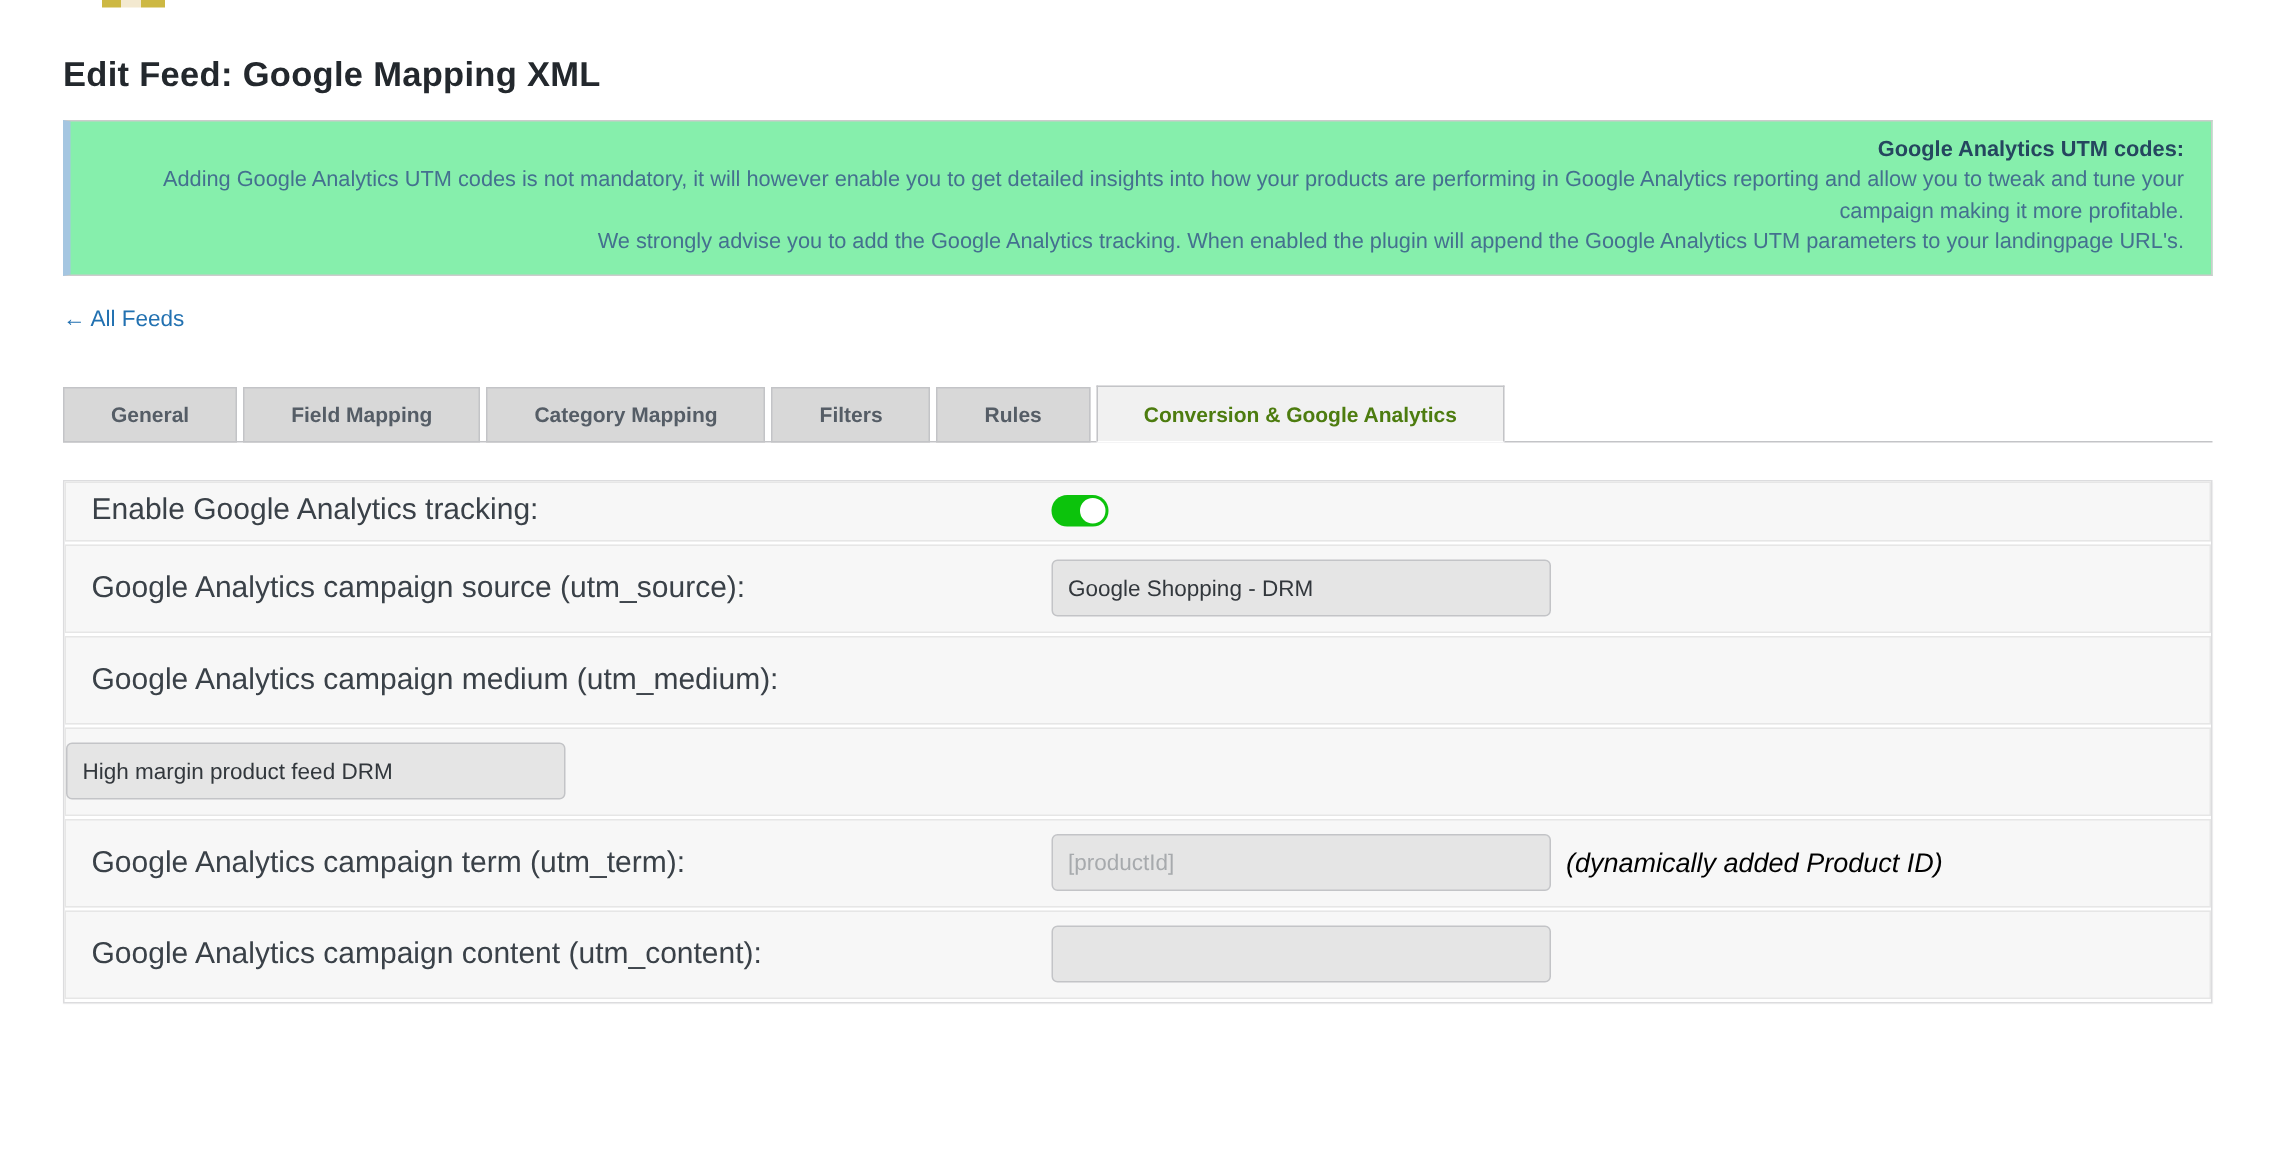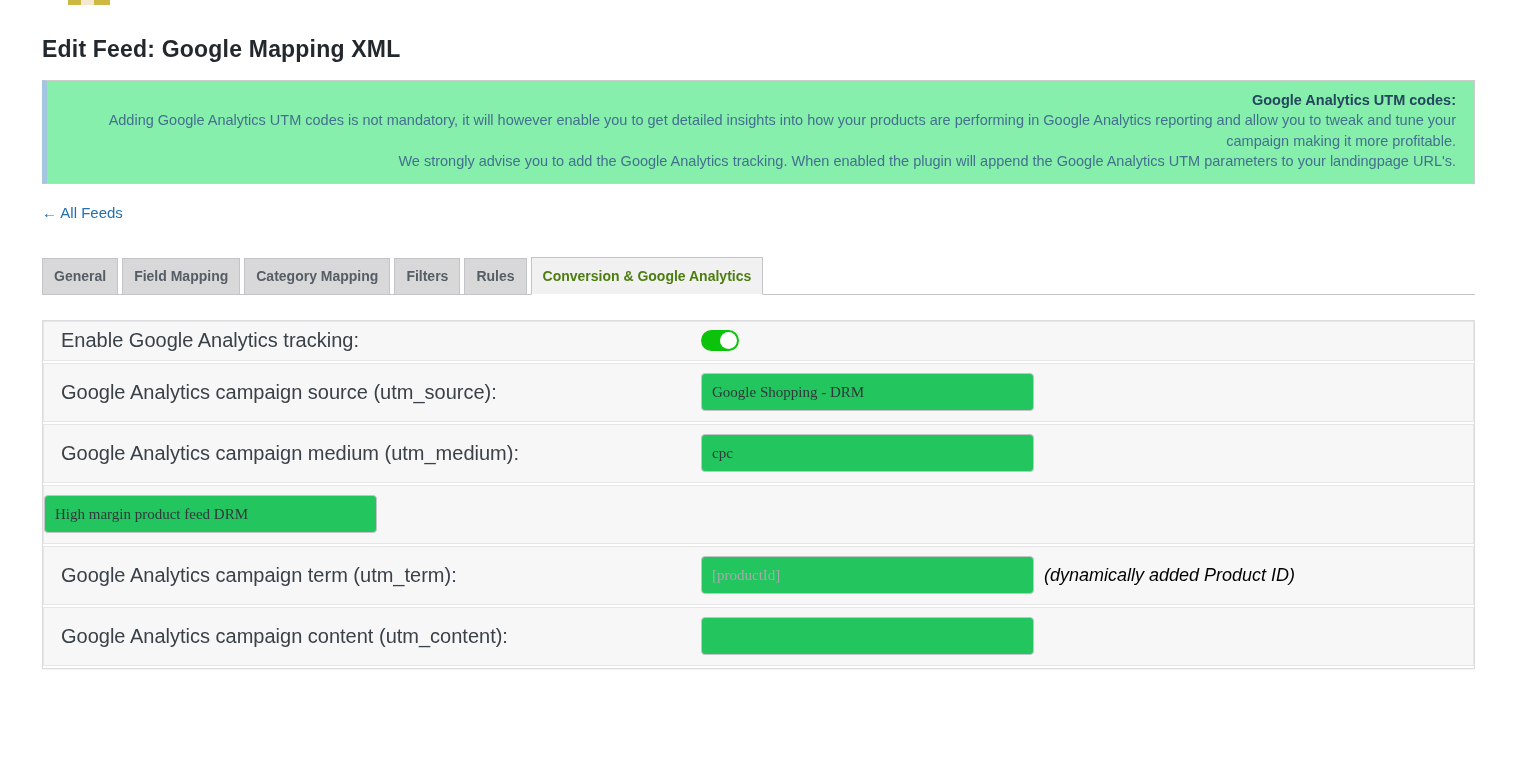--- a/index.html
+++ b/index.html
@@ -23,21 +23,21 @@
   .notice .notice-heading{font-weight:bold;color:#25465f;font-size:14.5px;line-height:20px;}
   .notice .notice-line{color:#44708f;font-size:14.5px;line-height:20.5px;}
   .back-link{
     display:inline-block;margin-top:20px;color:#2271b1;font-size:15px;text-decoration:none;cursor:pointer;
   }
   .tab-bar{
     margin-top:35px;display:flex;align-items:flex-end;border-bottom:1px solid #c3c4c7;
   }
   .tab{
     background:#d8d8d8;border:1px solid #c3c4c7;border-bottom:none;
-    margin-right:4px;margin-bottom:-1px;padding:0 11px;height:35px;line-height:35px;
+    margin-right:4px;margin-bottom:-1px;padding:0 31px;height:35px;line-height:35px;
     font-size:14px;font-weight:600;color:#555d66;cursor:pointer;white-space:nowrap;
     border-bottom:1px solid #c3c4c7;
   }
   .tab.active{
     background:#f1f1f1;color:#4d7c0f;font-weight:bold;border-bottom:1px solid #ffffff;
     height:36px;line-height:36px;
   }
   .panel{
     margin-top:25px;border:1px solid #dcdcde;background:#ffffff;box-shadow:0 1px 1px rgba(0,0,0,.04);
   }
@@ -45,22 +45,22 @@
     background:#f7f7f7;border:1px solid #e6e6e6;margin:0 0 2px 0;
     display:flex;align-items:center;min-height:59px;box-sizing:border-box;
   }
   .row.toggle-row{min-height:40px;}
   .row-label{
     flex:0 0 640px;padding-left:17px;font-size:20px;color:#3a4148;
   }
   .row-control{display:flex;align-items:center;}
   .text-input{
     width:333px;height:38px;box-sizing:border-box;border:1px solid #c3c4c7;border-radius:4px;
-    background:#22c55e;padding:0 10px;font-size:15px;color:#32373c;
-    font-family:Liberation Serif, serif;outline:none;
+    background:#e5e5e5;padding:0 10px;font-size:15px;color:#32373c;
+    font-family:Liberation Sans, sans-serif;outline:none;
   }
   .text-input::placeholder{color:#a7aaad;}
   .note{margin-left:10px;font-size:18px;font-style:italic;color:#000000;}
   .toggle{
     width:38px;height:21px;border-radius:11px;background:#c3c4c7;position:relative;cursor:pointer;
   }
   .toggle.on{background:#0cc30c;}
   .toggle .knob{
     position:absolute;top:2px;width:17px;height:17px;border-radius:50%;background:#ffffff;
     left:2px;transition:left .1s;
@@ -112,23 +112,20 @@
         </div>
       </div>
       <div class="row">
         <div class="row-label">Google Analytics campaign source (utm_source):</div>
         <div class="row-control">
           <input type="text" class="text-input" value="Google Shopping - DRM" style="">
         </div>
       </div>
       <div class="row">
         <div class="row-label">Google Analytics campaign medium (utm_medium):</div>
-        <div class="row-control">
-          <input type="text" class="text-input" value="cpc" style="">
-        </div>
       </div>
       <div class="row">
         <div class="row-control">
           <input type="text" class="text-input" value="High margin product feed DRM" style="">
         </div>
       </div>
       <div class="row">
         <div class="row-label">Google Analytics campaign term (utm_term):</div>
         <div class="row-control">
           <input type="text" class="text-input" placeholder="[productId]" style="">

